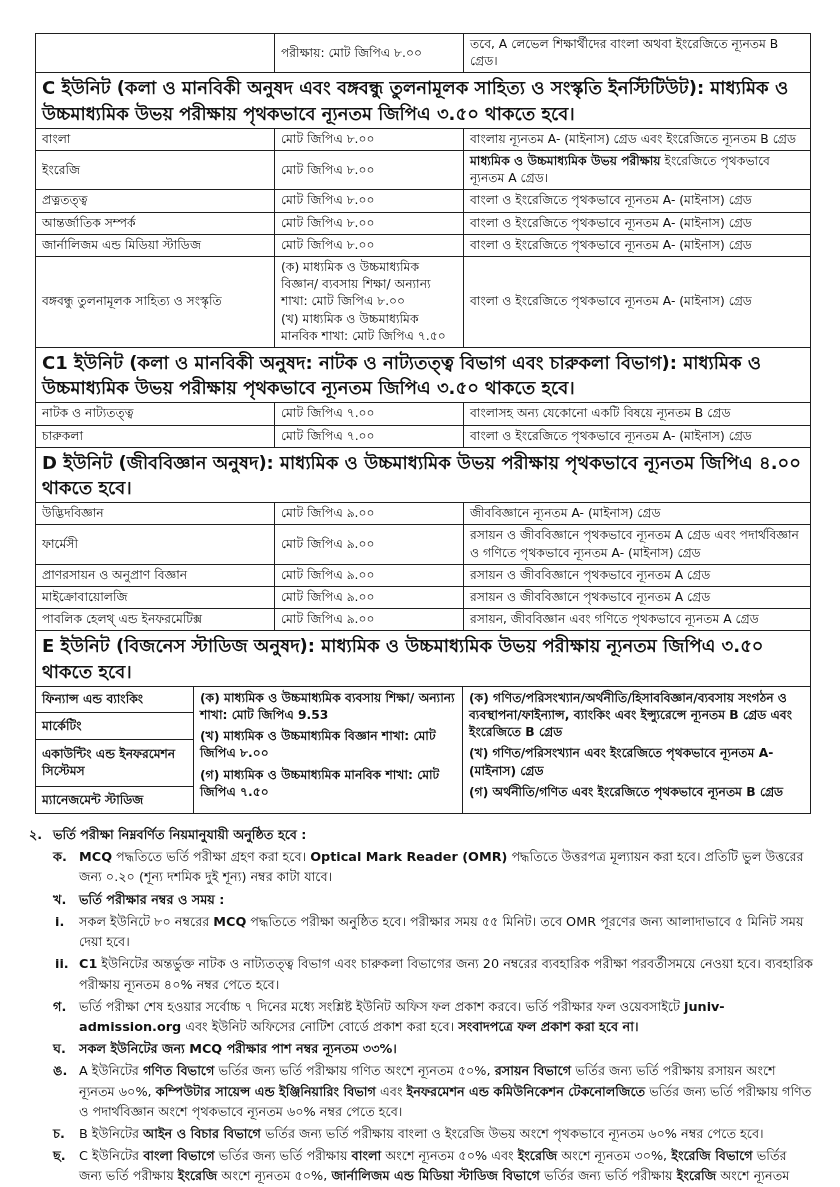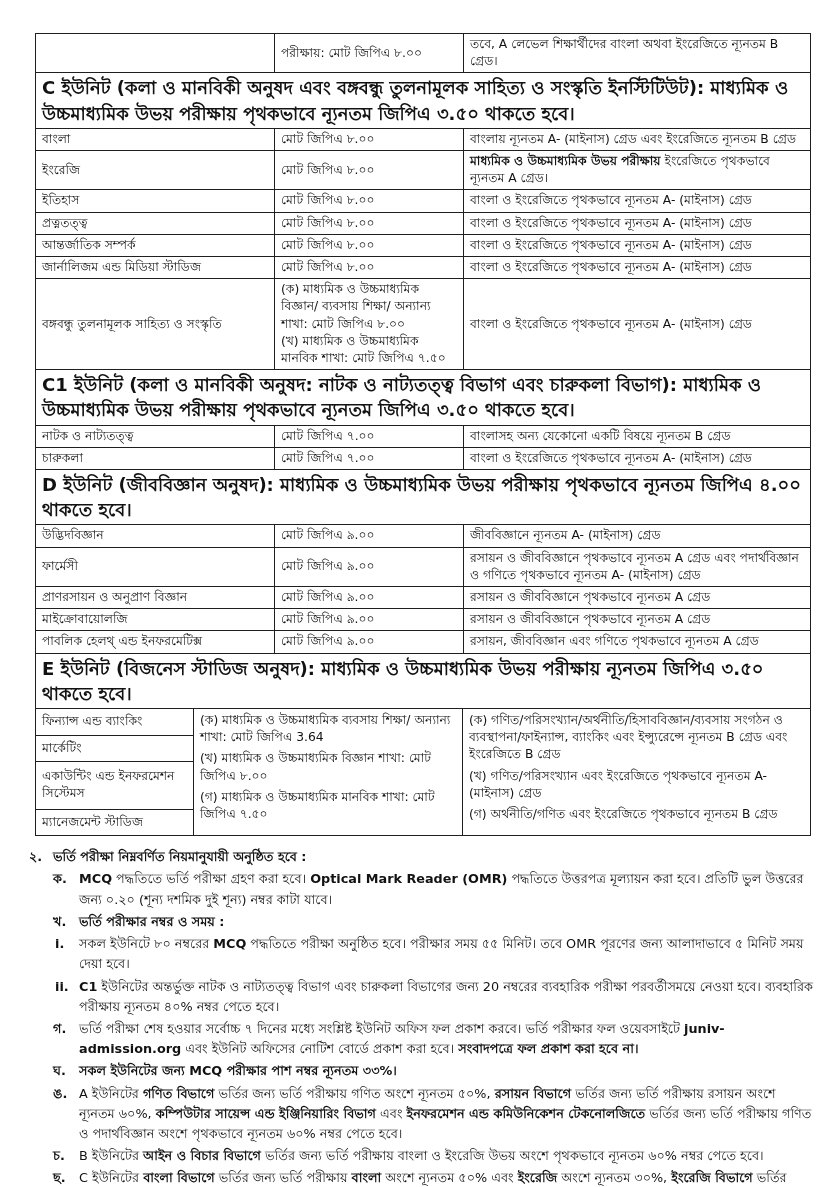--- a/index.html
+++ b/index.html
@@ -12,21 +12,21 @@
   .content{padding:33px 28px 0 35px;}
 
   table.req{border-collapse:collapse;table-layout:fixed;width:775px;
     font-size:12.3px;line-height:1.4;}
   table.req td{border:1px solid #1f1f1f;padding:2px 6px;vertical-align:middle;
     word-wrap:break-word;}
   td.hdr{font-weight:700;font-size:18px;padding:3px 6px;}
   td.top{vertical-align:top;}
   .prewrap{white-space:pre-line;}
   .b{font-weight:700;}
-  table#e-table{margin-top:-1px;}
+  table#e-table{margin-top:-1px;font-weight:bold;}
   .para{margin:4px 0;}
   .para:first-child{margin-top:1px;}
   .para:last-child{margin-bottom:10px;}
 
   .notes{margin-top:11px;width:784px;margin-left:-6px;
     font-size:12.8px;line-height:1.58;}
   .note-head{display:flex;font-weight:700;}
   .note-num{width:24px;flex:0 0 24px;}
   .note-item{display:flex;margin-left:24px;margin-top:2px;}
   .note-marker{width:26px;flex:0 0 26px;font-weight:700;}
@@ -59,25 +59,20 @@
             <td>বাংলা</td>
             <td class="prewrap">মোট জিপিএ ৮.০০</td>
             <td><span>বাংলায় ন্যূনতম A- (মাইনাস) গ্রেড এবং ইংরেজিতে ন্যূনতম B গ্রেড</span></td>
           </tr>
           <tr>
             <td>ইংরেজি</td>
             <td class="prewrap">মোট জিপিএ ৮.০০</td>
             <td><span class="b">মাধ্যমিক ও উচ্চমাধ্যমিক উভয় পরীক্ষায়</span><span> ইংরেজিতে পৃথকভাবে ন্যূনতম A গ্রেড।</span></td>
           </tr>
           <tr>
-            <td>ইতিহাস</td>
-            <td class="prewrap">মোট জিপিএ ৮.০০</td>
-            <td><span>বাংলা ও ইংরেজিতে পৃথকভাবে ন্যূনতম A- (মাইনাস) গ্রেড</span></td>
-          </tr>
-          <tr>
             <td>প্রত্নতত্ত্ব</td>
             <td class="prewrap">মোট জিপিএ ৮.০০</td>
             <td><span>বাংলা ও ইংরেজিতে পৃথকভাবে ন্যূনতম A- (মাইনাস) গ্রেড</span></td>
           </tr>
           <tr>
             <td>আন্তর্জাতিক সম্পর্ক</td>
             <td class="prewrap">মোট জিপিএ ৮.০০</td>
             <td><span>বাংলা ও ইংরেজিতে পৃথকভাবে ন্যূনতম A- (মাইনাস) গ্রেড</span></td>
           </tr>
           <tr>
@@ -144,21 +139,21 @@
     <table class="req" id="e-table">
       <colgroup>
         <col style="width:158px">
           <col style="width:269px">
           <col style="width:348px">
       </colgroup>
       <tbody>
           <tr>
             <td>ফিন্যান্স এন্ড ব্যাংকিং</td>
             <td class="top" rowspan="4">
-              <div class="para">(ক) মাধ্যমিক ও উচ্চমাধ্যমিক ব্যবসায় শিক্ষা/ অন্যান্য শাখা: মোট জিপিএ 3.64</div>
+              <div class="para">(ক) মাধ্যমিক ও উচ্চমাধ্যমিক ব্যবসায় শিক্ষা/ অন্যান্য শাখা: মোট জিপিএ 9.53</div>
               <div class="para">(খ) মাধ্যমিক ও উচ্চমাধ্যমিক বিজ্ঞান শাখা: মোট জিপিএ ৮.০০</div>
               <div class="para">(গ) মাধ্যমিক ও উচ্চমাধ্যমিক মানবিক শাখা: মোট জিপিএ ৭.৫০</div>
             </td>
             <td class="top" rowspan="4">
               <div class="para">(ক) গণিত/পরিসংখ্যান/অর্থনীতি/হিসাববিজ্ঞান/ব্যবসায় সংগঠন ও ব্যবস্থাপনা/ফাইন্যান্স, ব্যাংকিং এবং ইন্স্যুরেন্সে ন্যূনতম B গ্রেড এবং ইংরেজিতে B গ্রেড</div>
               <div class="para">(খ) গণিত/পরিসংখ্যান এবং ইংরেজিতে পৃথকভাবে ন্যূনতম A- (মাইনাস) গ্রেড</div>
               <div class="para">(গ) অর্থনীতি/গণিত এবং ইংরেজিতে পৃথকভাবে ন্যূনতম B গ্রেড</div>
             </td>
           </tr>
           <tr>

